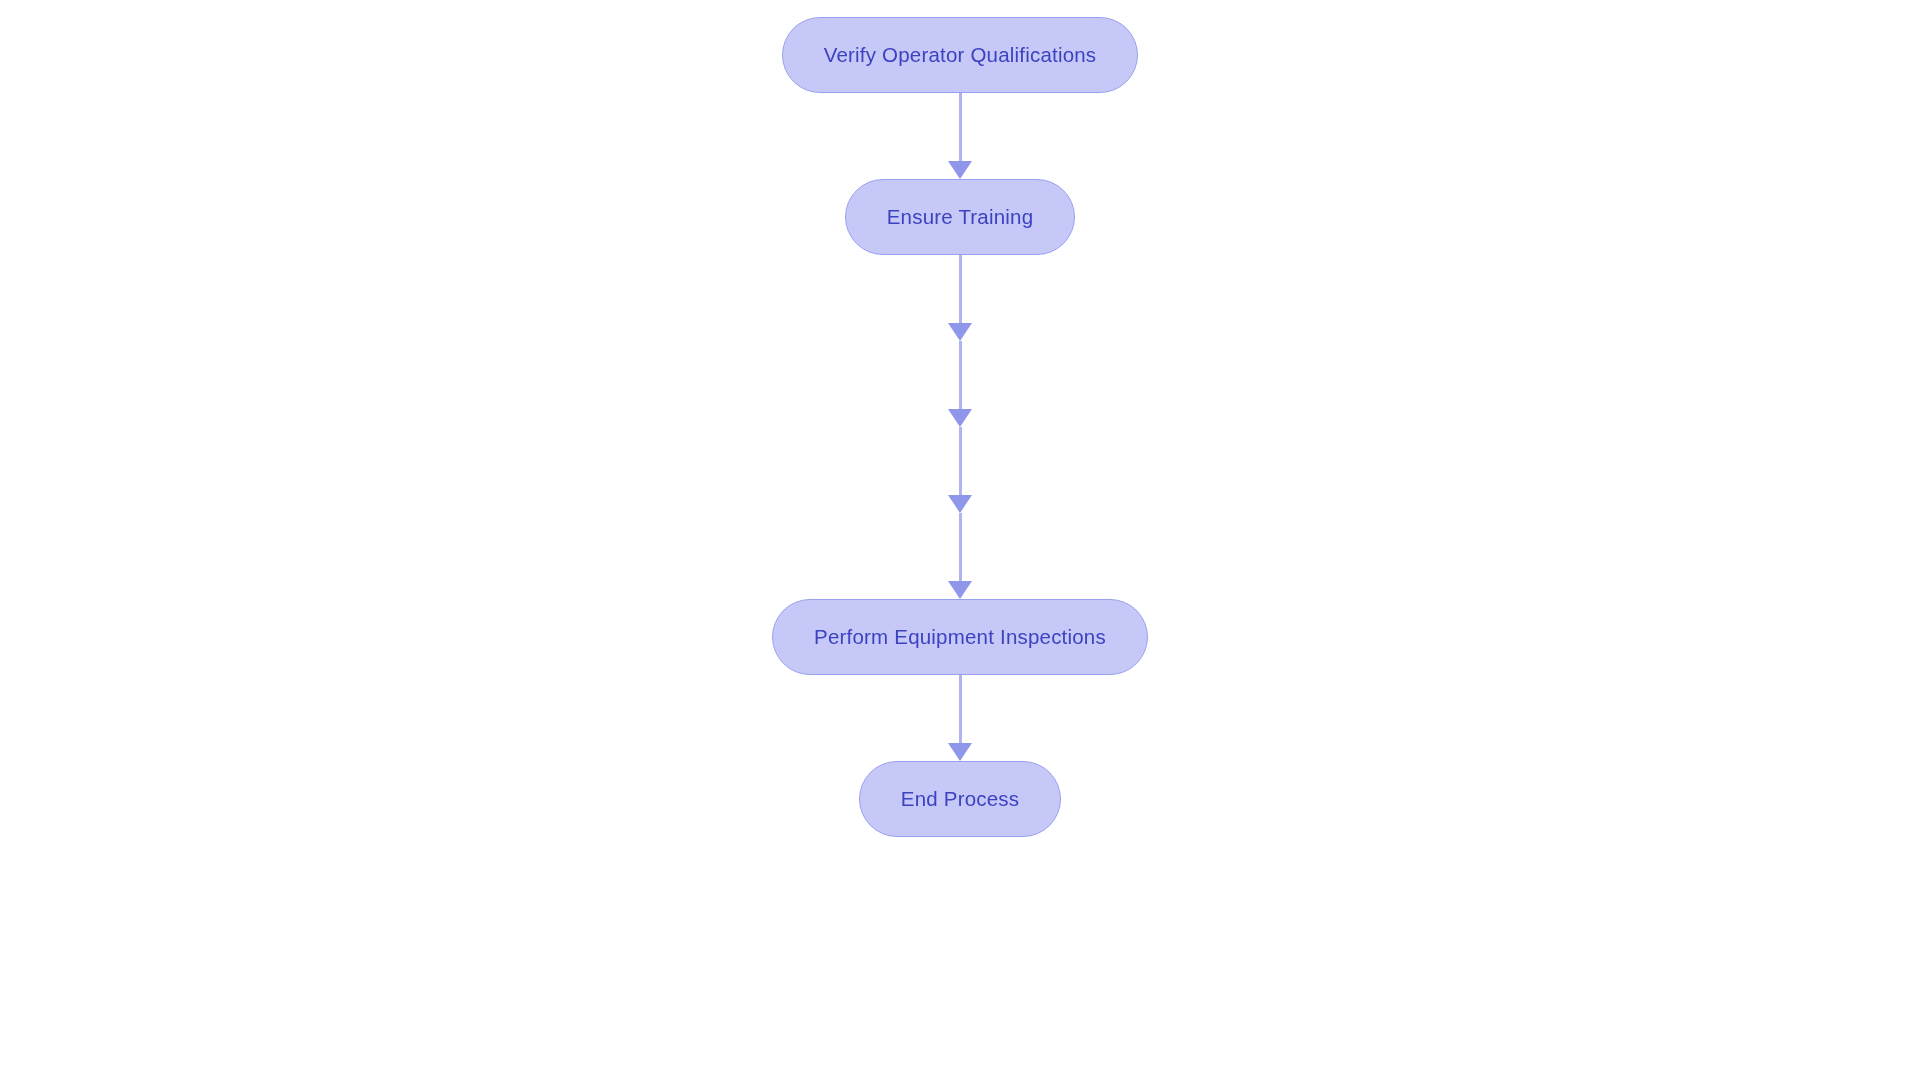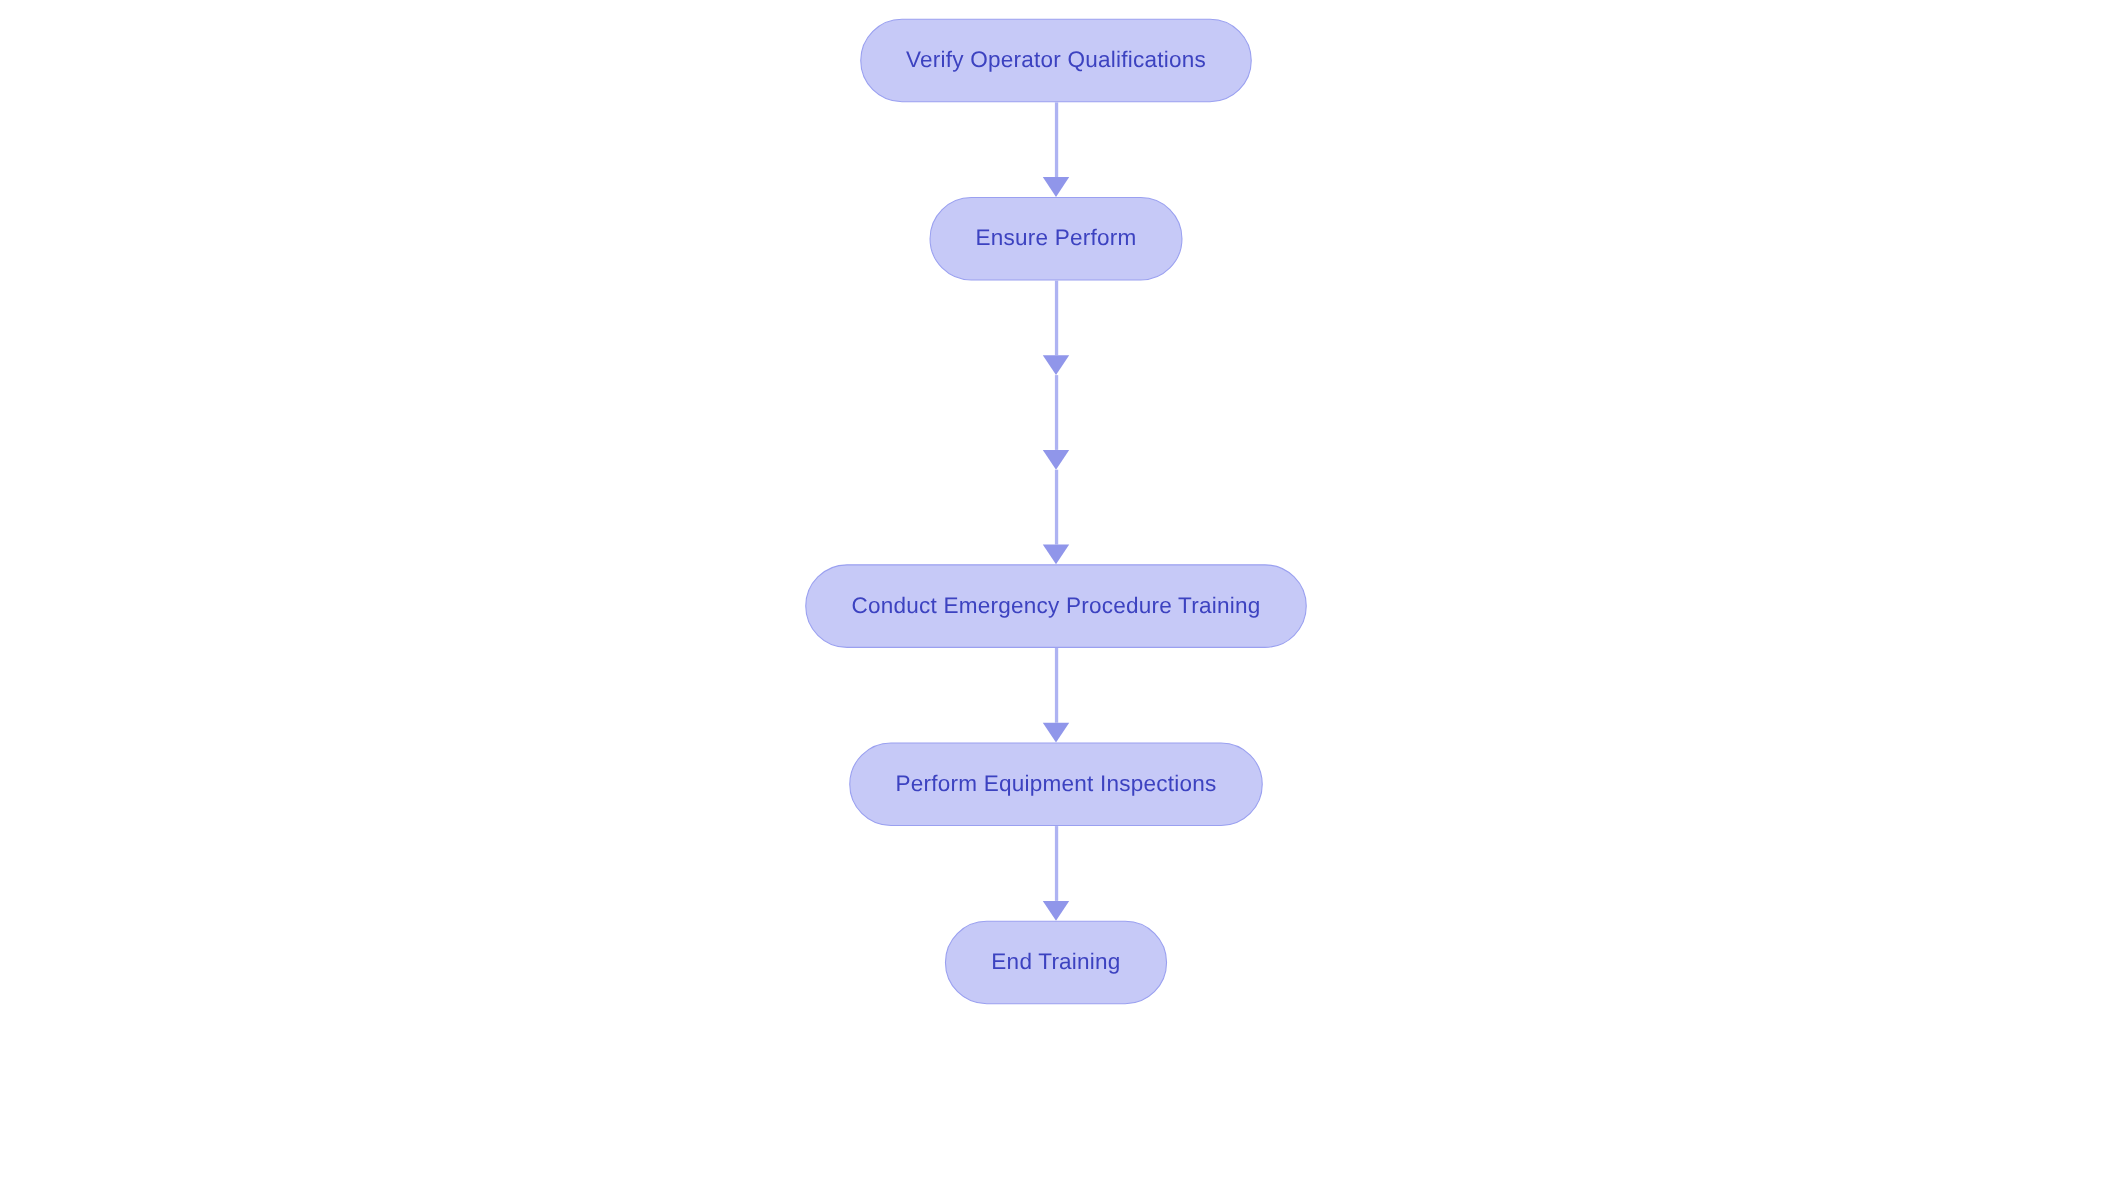--- a/index.html
+++ b/index.html
@@ -71,55 +71,52 @@
   <div class="node">
     <span>Verify Operator Qualifications</span>
   </div>
 
   <div class="arrow">
     <div class="shaft"></div>
     <div class="head"></div>
   </div>
 
   <div class="node">
-    <span>Ensure Perform</span>
+    <span>Ensure Training</span>
   </div>
 
   <div class="arrow">
     <div class="shaft"></div>
     <div class="head"></div>
   </div>
 
 
   <div class="arrow">
     <div class="shaft"></div>
     <div class="head"></div>
   </div>
 
 
   <div class="arrow">
     <div class="shaft"></div>
     <div class="head"></div>
   </div>
 
-  <div class="node">
-    <span>Conduct Emergency Procedure Training</span>
-  </div>
 
   <div class="arrow">
     <div class="shaft"></div>
     <div class="head"></div>
   </div>
 
   <div class="node">
     <span>Perform Equipment Inspections</span>
   </div>
 
   <div class="arrow">
     <div class="shaft"></div>
     <div class="head"></div>
   </div>
 
   <div class="node">
-    <span>End Training</span>
+    <span>End Process</span>
   </div>
 
 </div>
 
 </body></html>

